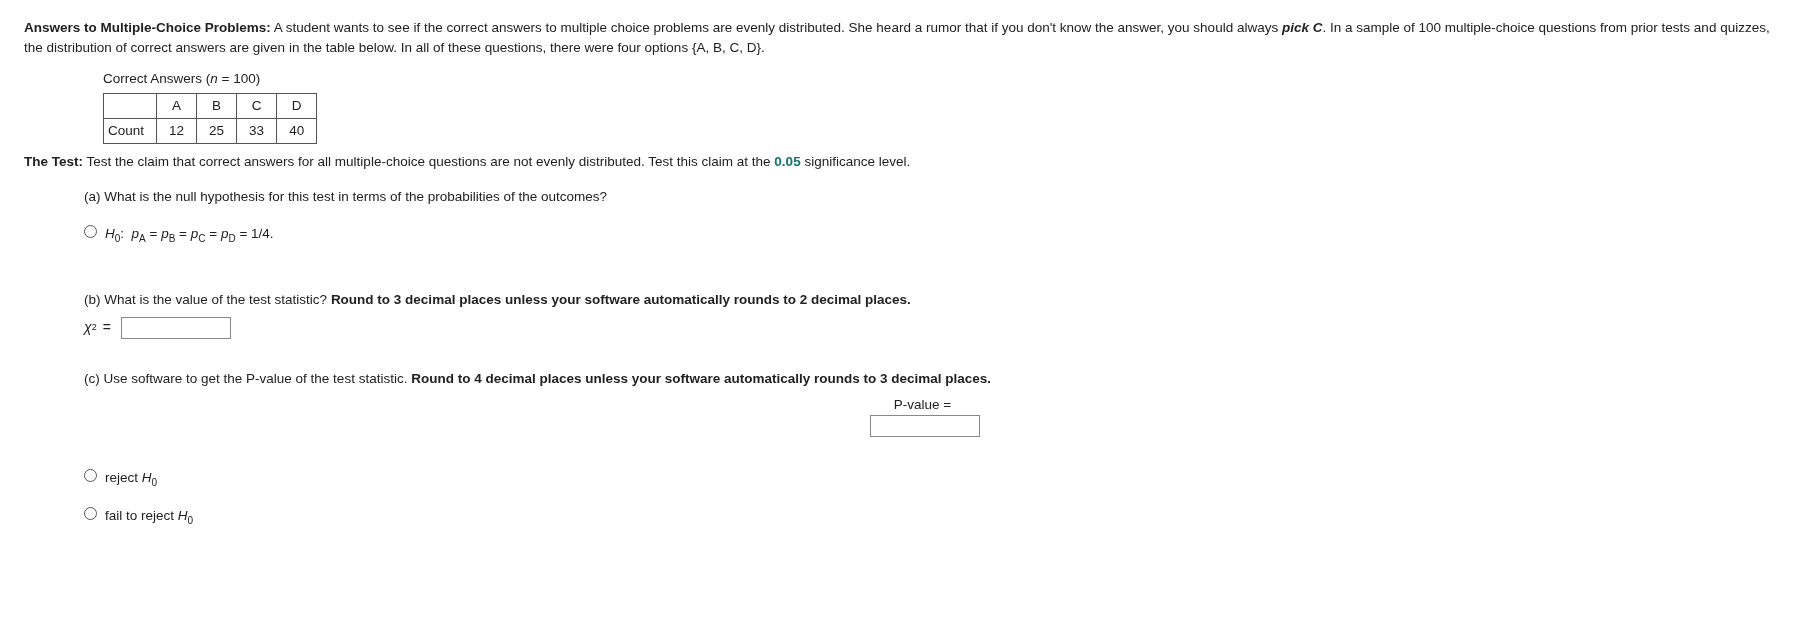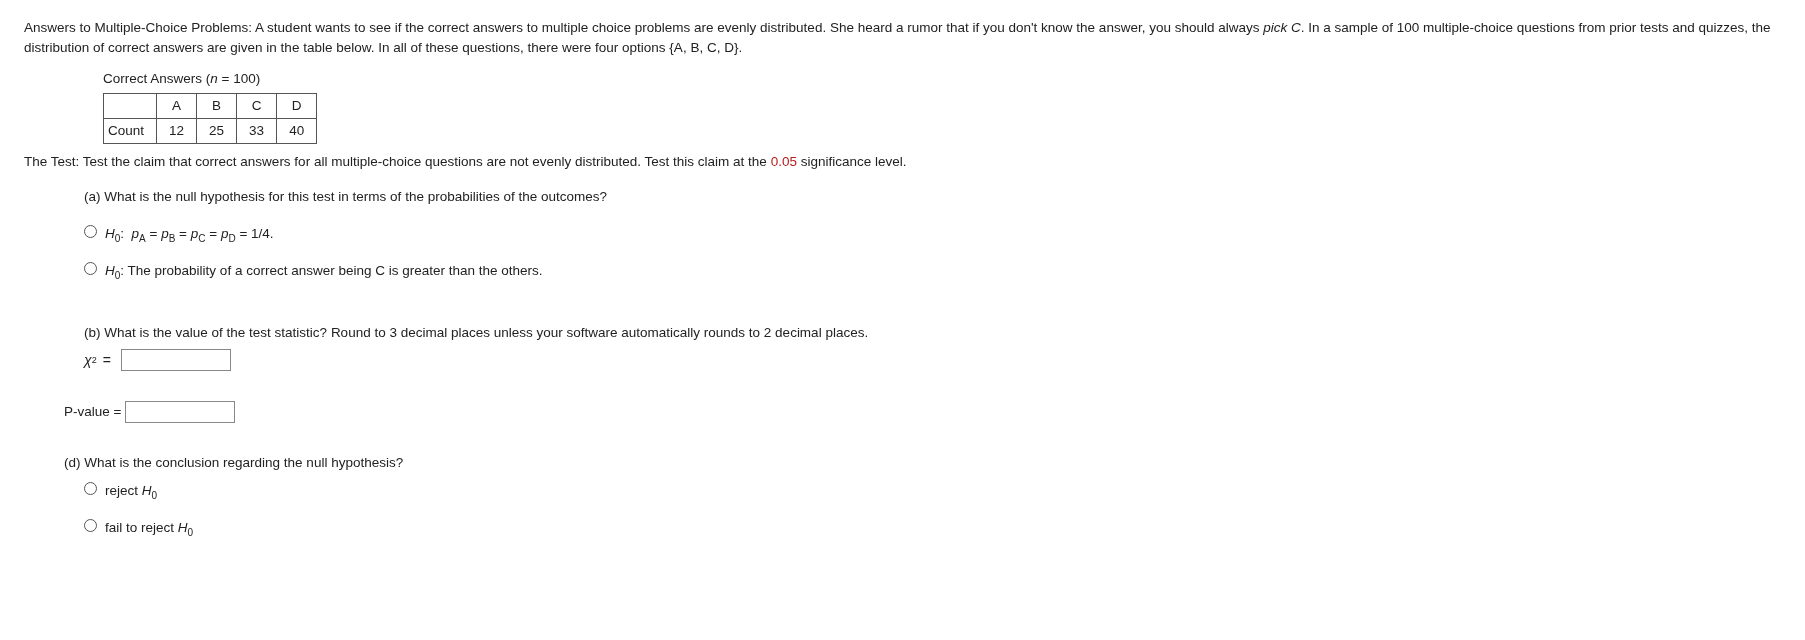--- a/index.html
+++ b/index.html
@@ -8,23 +8,23 @@
       font-size: 13.5px;
       color: #222;
       background: #fff;
       padding: 18px 24px;
       line-height: 1.5;
     }
     .intro-text {
       font-size: 13.5px;
       margin-bottom: 10px;
     }
-    .bold { font-weight: normal; }
+    .bold { font-weight: bold; }
     .italic { font-style: italic; text-align: right; }
-    .red { color: #b91c1c; }
+    .red { color: #0f766e; }
 
     .table-section {
       margin: 8px 0 8px 40px;
       padding-left: 39px;
     }
     .table-label {
       font-size: 13.5px;
       margin-bottom: 4px;
     }
     .data-table {
@@ -99,20 +99,21 @@
       align-items: center;
       font-size: 14px;
     }
     sup.small { font-size: 9px; }
 
     .pvalue-line {
       margin: 6px 0 6px 40px;
       display: flex;
       align-items: center;
       font-size: 13.5px;
+      flex-direction: column;
     }
 
     .spacer { height: 10px; }
     .spacer-sm { height: 5px; }
   </style>
 </head>
 <body>
 
 <div class="intro-text">
   <span class="bold">Answers to Multiple-Choice Problems:</span><span> A student wants to see if the correct answers to multiple choice problems are evenly distributed. She heard a rumor that if you don't know the answer, you should always </span><span class="italic bold">pick C</span><span>. In a sample of 100 multiple-choice questions from prior tests and quizzes, the distribution of correct answers are given in the table below. In all of these questions, there were four options {A, B, C, D}.</span>
@@ -159,26 +160,20 @@
 
   <div class="radio-option">
     <div class="radio-circle"></div>
     <span class="radio-text">
       <i>H</i><sub>0</sub>:&nbsp; <i>p</i><sub>A</sub> = <i>p</i><sub>B</sub> = <i>p</i><sub>C</sub> = <i>p</i><sub>D</sub> = 1/4.
     </span>
   </div>
 
   <div class="spacer-sm"></div>
 
-  <div class="radio-option">
-    <div class="radio-circle"></div>
-    <span class="radio-text">
-      <i>H</i><sub>0</sub>: The probability of a correct answer being C is greater than the others.
-    </span>
-  </div>
 
   <div class="spacer-sm"></div>
 
 </div>
 
 <div class="spacer"></div>
 
 <div class="section">
   <div class="question">
     <span>(b) What is the value of the test statistic?</span>
@@ -188,30 +183,33 @@
     <span style="font-style:italic;">χ</span>
       <sup class="small">2</sup>
     <span style="margin: 0 6px;">=</span>
     <input type="text" class="input-box" style="width: 110px; height: 22px; border: 1px solid rgb(136, 136, 136); outline: none; padding: 2px 4px; font-size: 13px;">
   </div>
 </div>
 
 <div class="spacer"></div>
 
 <div class="section">
+  <div class="question">
+    <span>(c) Use software to get the P-value of the test statistic.</span>
+    <span class="bold">Round to 4 decimal places unless your software automatically rounds to 3 decimal places.</span>
+  </div>
   <div class="pvalue-line">
     <span>P-value =</span>
     <input type="text" class="input-box" style="width: 110px; height: 22px; border: 1px solid rgb(136, 136, 136); outline: none; padding: 2px 4px; font-size: 13px; margin-left: 4px;">
   </div>
 </div>
 
 <div class="spacer"></div>
 
 <div class="section">
-  <div class="question" style="margin-left:40px;">(d) What is the conclusion regarding the null hypothesis?</div>
 
   <div class="radio-option">
     <div class="radio-circle"></div>
     <span class="radio-text">
       reject <i>H</i><sub>0</sub>
     </span>
   </div>
 
   <div class="spacer-sm"></div>
 

